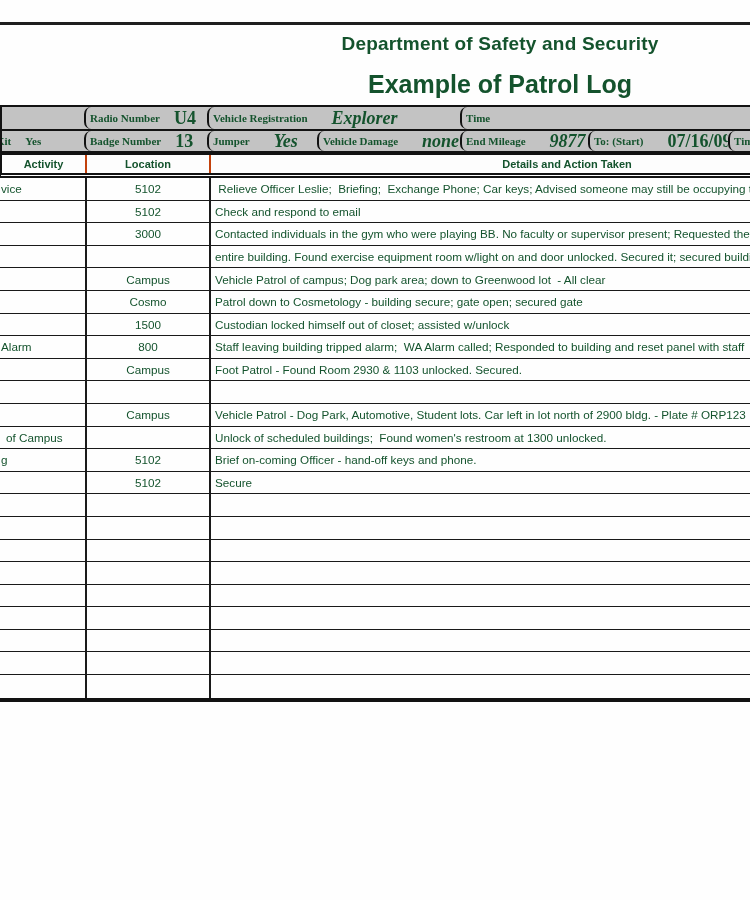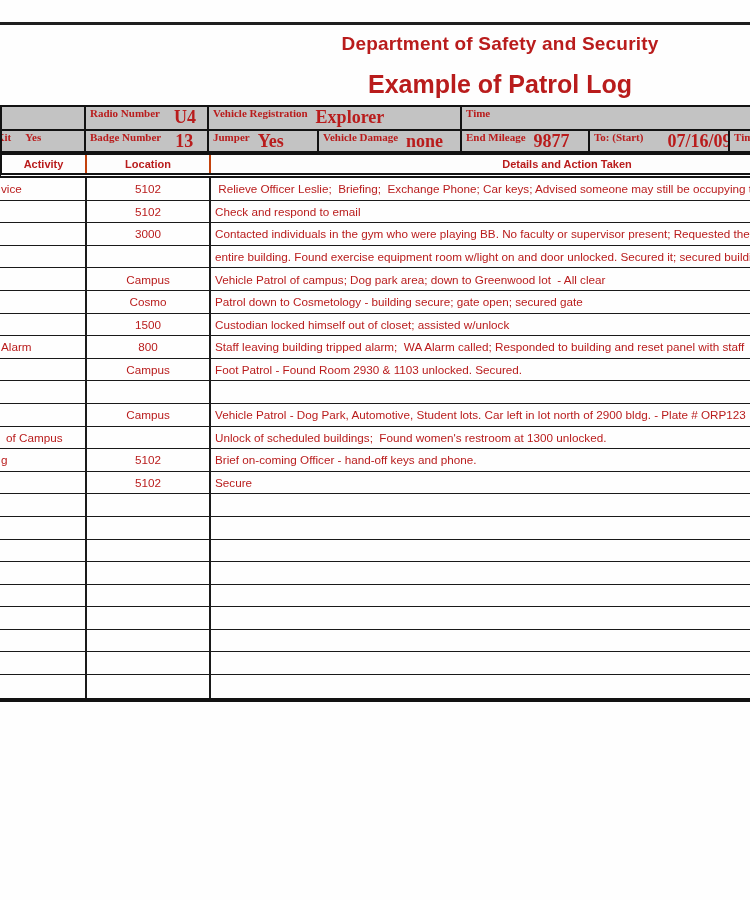--- a/index.html
+++ b/index.html
@@ -1,41 +1,41 @@
 <!DOCTYPE html>
 <html><head>
 <meta charset="utf-8">
 <style>
   html,body{margin:0;padding:0;background:#ffffff;}
   .viewport{
     position:relative;width:750px;height:900px;overflow:hidden;
-    background:#fefefe;font-family:"Liberation Sans",sans-serif;color:#b91c1c;
+    background:#fefefe;font-family:"Liberation Sans",sans-serif;color:#14532d;
   }
   .top-rule{position:absolute;top:22px;left:0;width:750px;height:3px;background:#1e1e1e;}
   .doc-title{
     position:absolute;top:33px;left:0;width:1000px;text-align:center;
     font-size:19px;font-weight:bold;letter-spacing:.2px;
   }
   .doc-subtitle{
     position:absolute;top:70px;left:0;width:1000px;text-align:center;
     font-size:25px;font-weight:bold;
   }
   .sheet{position:absolute;top:105px;left:0;width:923px;}
 
   
   .inforow{display:flex;background:#c3c3c3;box-sizing:border-box;border-left:2.5px solid #121212;}
   .inforow.r1{height:24px;border-top:2.5px solid #121212;}
   .inforow.r2{height:26px;border-top:2px solid #121212;border-bottom:4px solid #121212;}
   .icell{
-    box-sizing:border-box;display:flex;align-items:flex-start;overflow:hidden;white-space:pre;
-    padding-left:4px;font-family:"Liberation Serif",serif;font-weight:bold;font-size:11px;
+    box-sizing:border-box;display:flex;align-items:center;overflow:hidden;white-space:pre;
+    padding-left:4px;font-family:"Liberation Serif",serif;font-weight:bold;font-size:11px;border-radius:7px;
   }
   .icell + .icell{border-left:2px solid #121212;}
   .icell .val{font-size:18px;margin-left:14px;}
-  .icell .val.g8{margin-left:8px;}
+  .icell .val.g8{margin-left:24px;font-style:italic;}
   .icell .val.g24{margin-left:24px;}
 
   
   .hdrrow{
     display:flex;height:23px;box-sizing:border-box;background:#fdfdfd;
     border-left:2.5px solid #121212;border-bottom:5px double #121212;
     font-weight:bold;font-size:11px;
   }
   .hcell{box-sizing:border-box;display:flex;align-items:center;justify-content:center;overflow:hidden;text-align:right;}
   .hcell + .hcell{border-left:2px solid #c2410c;}

